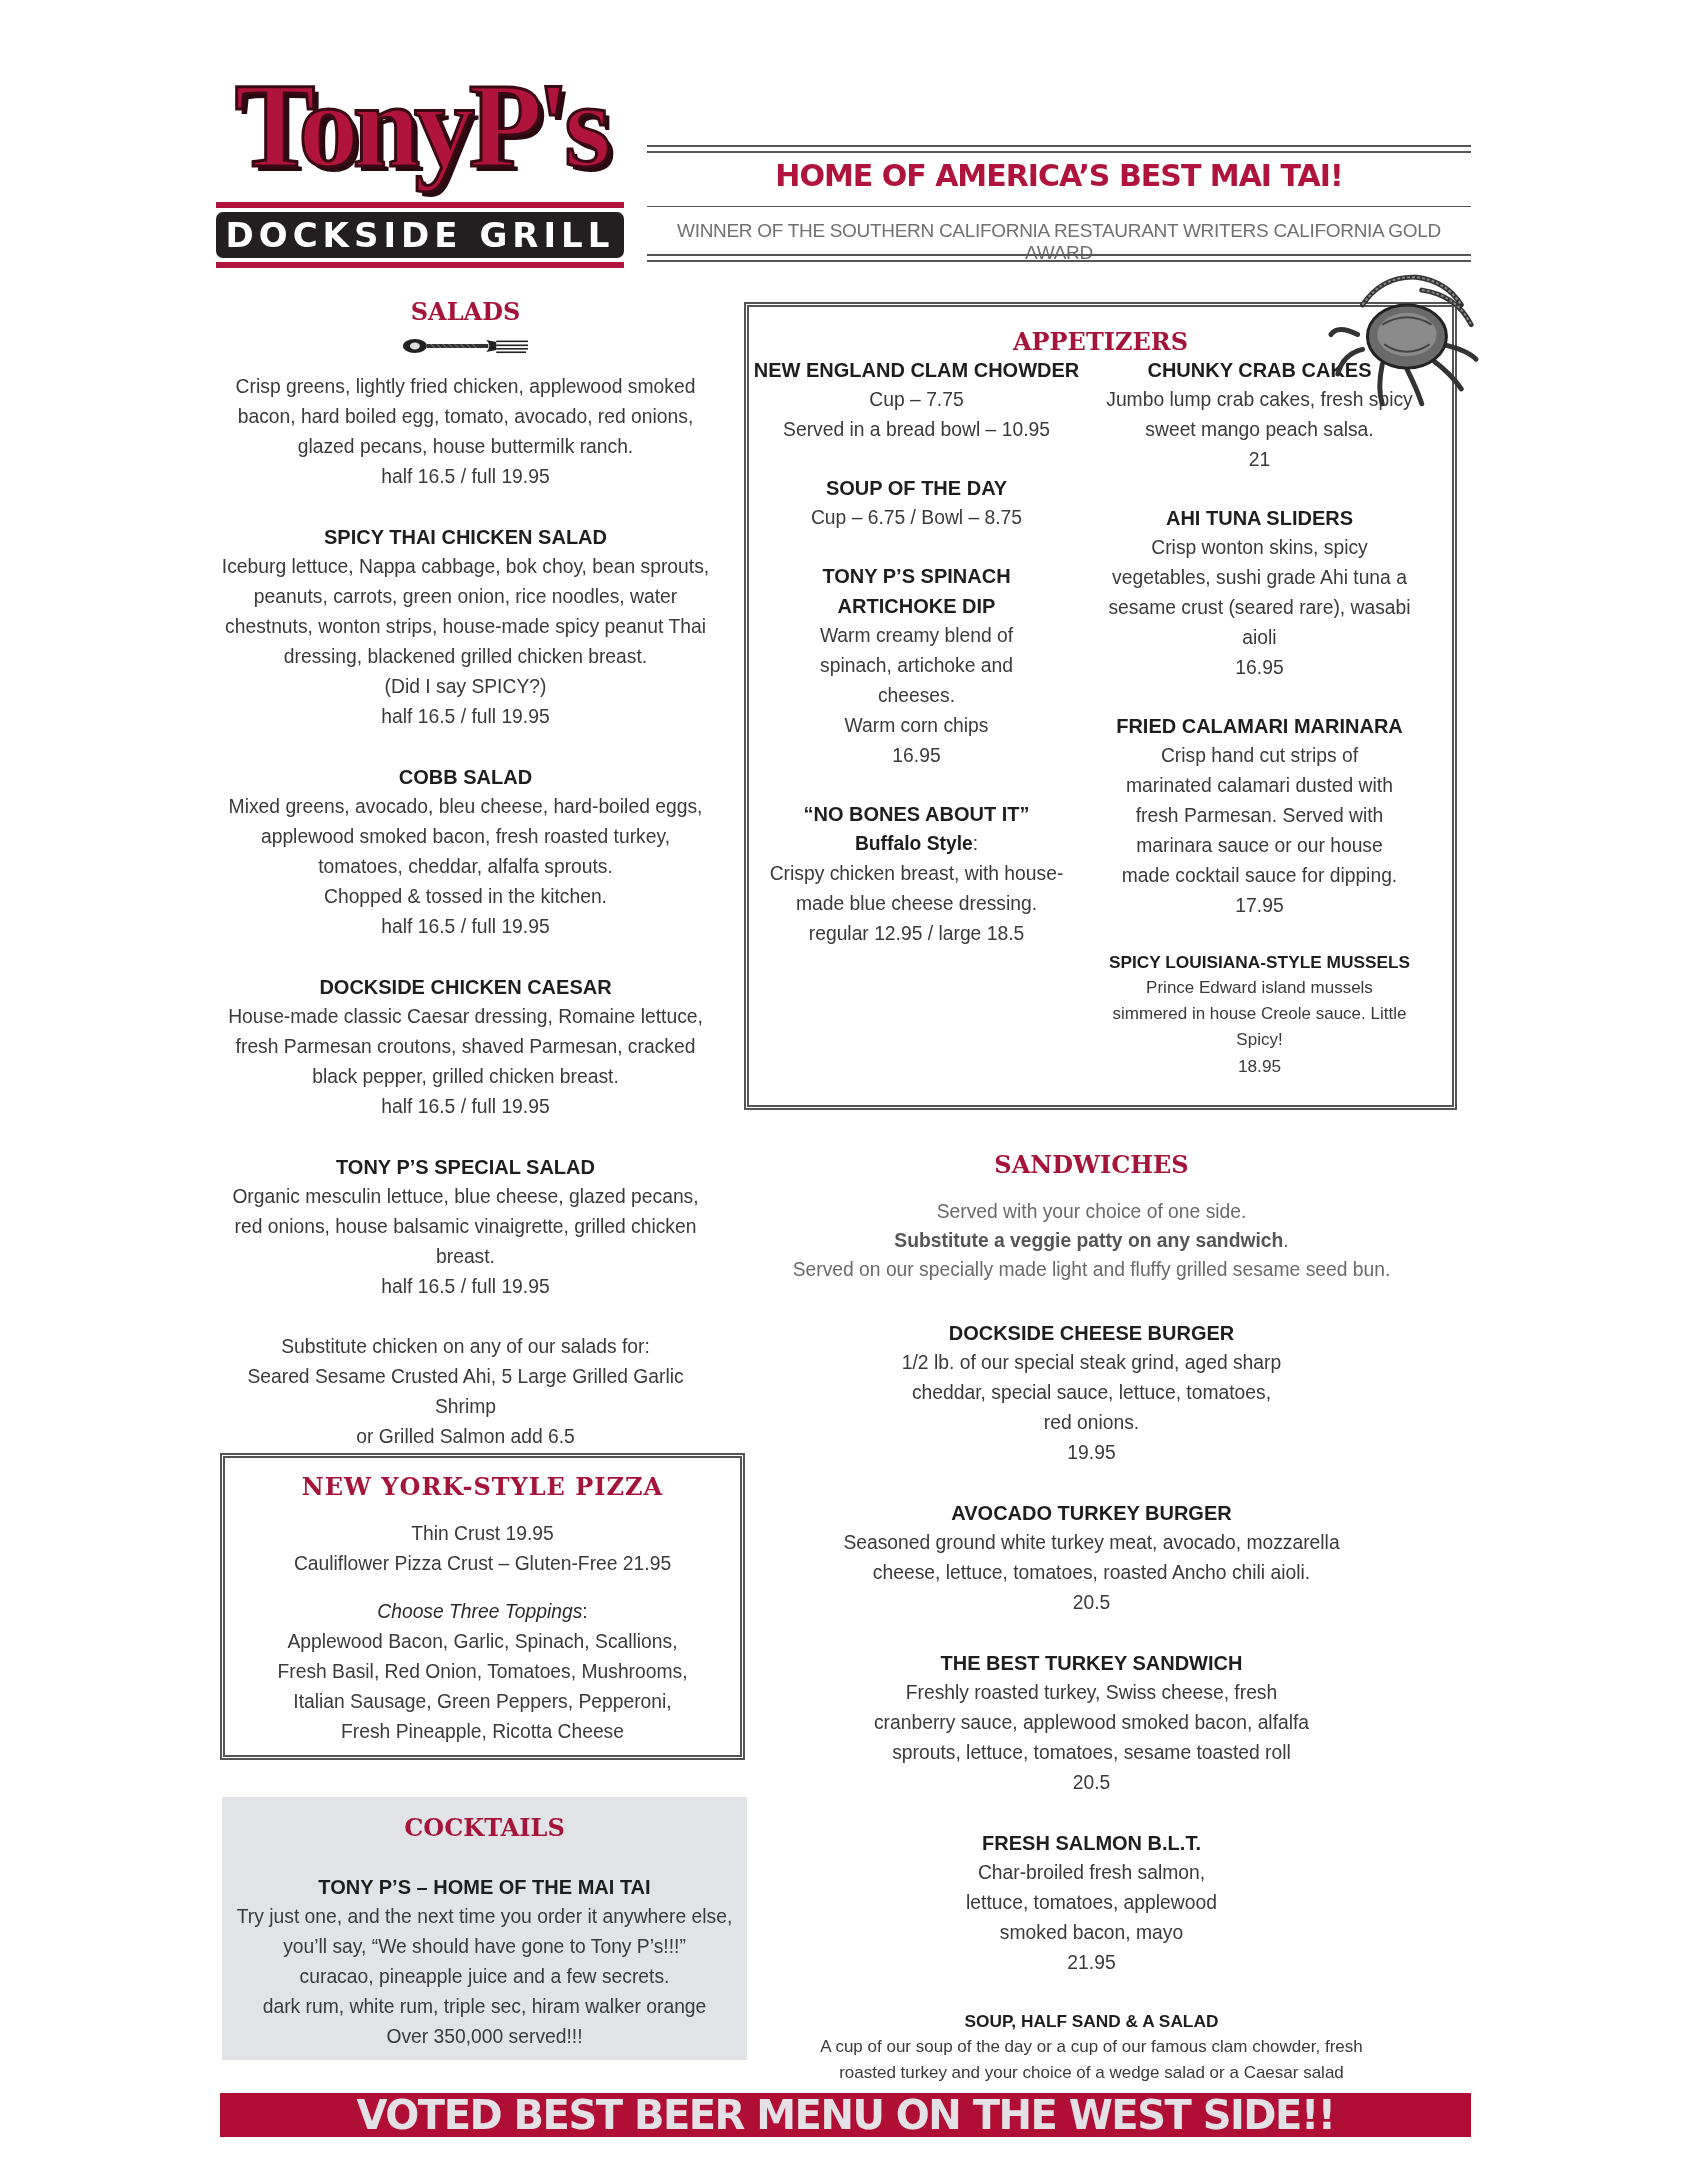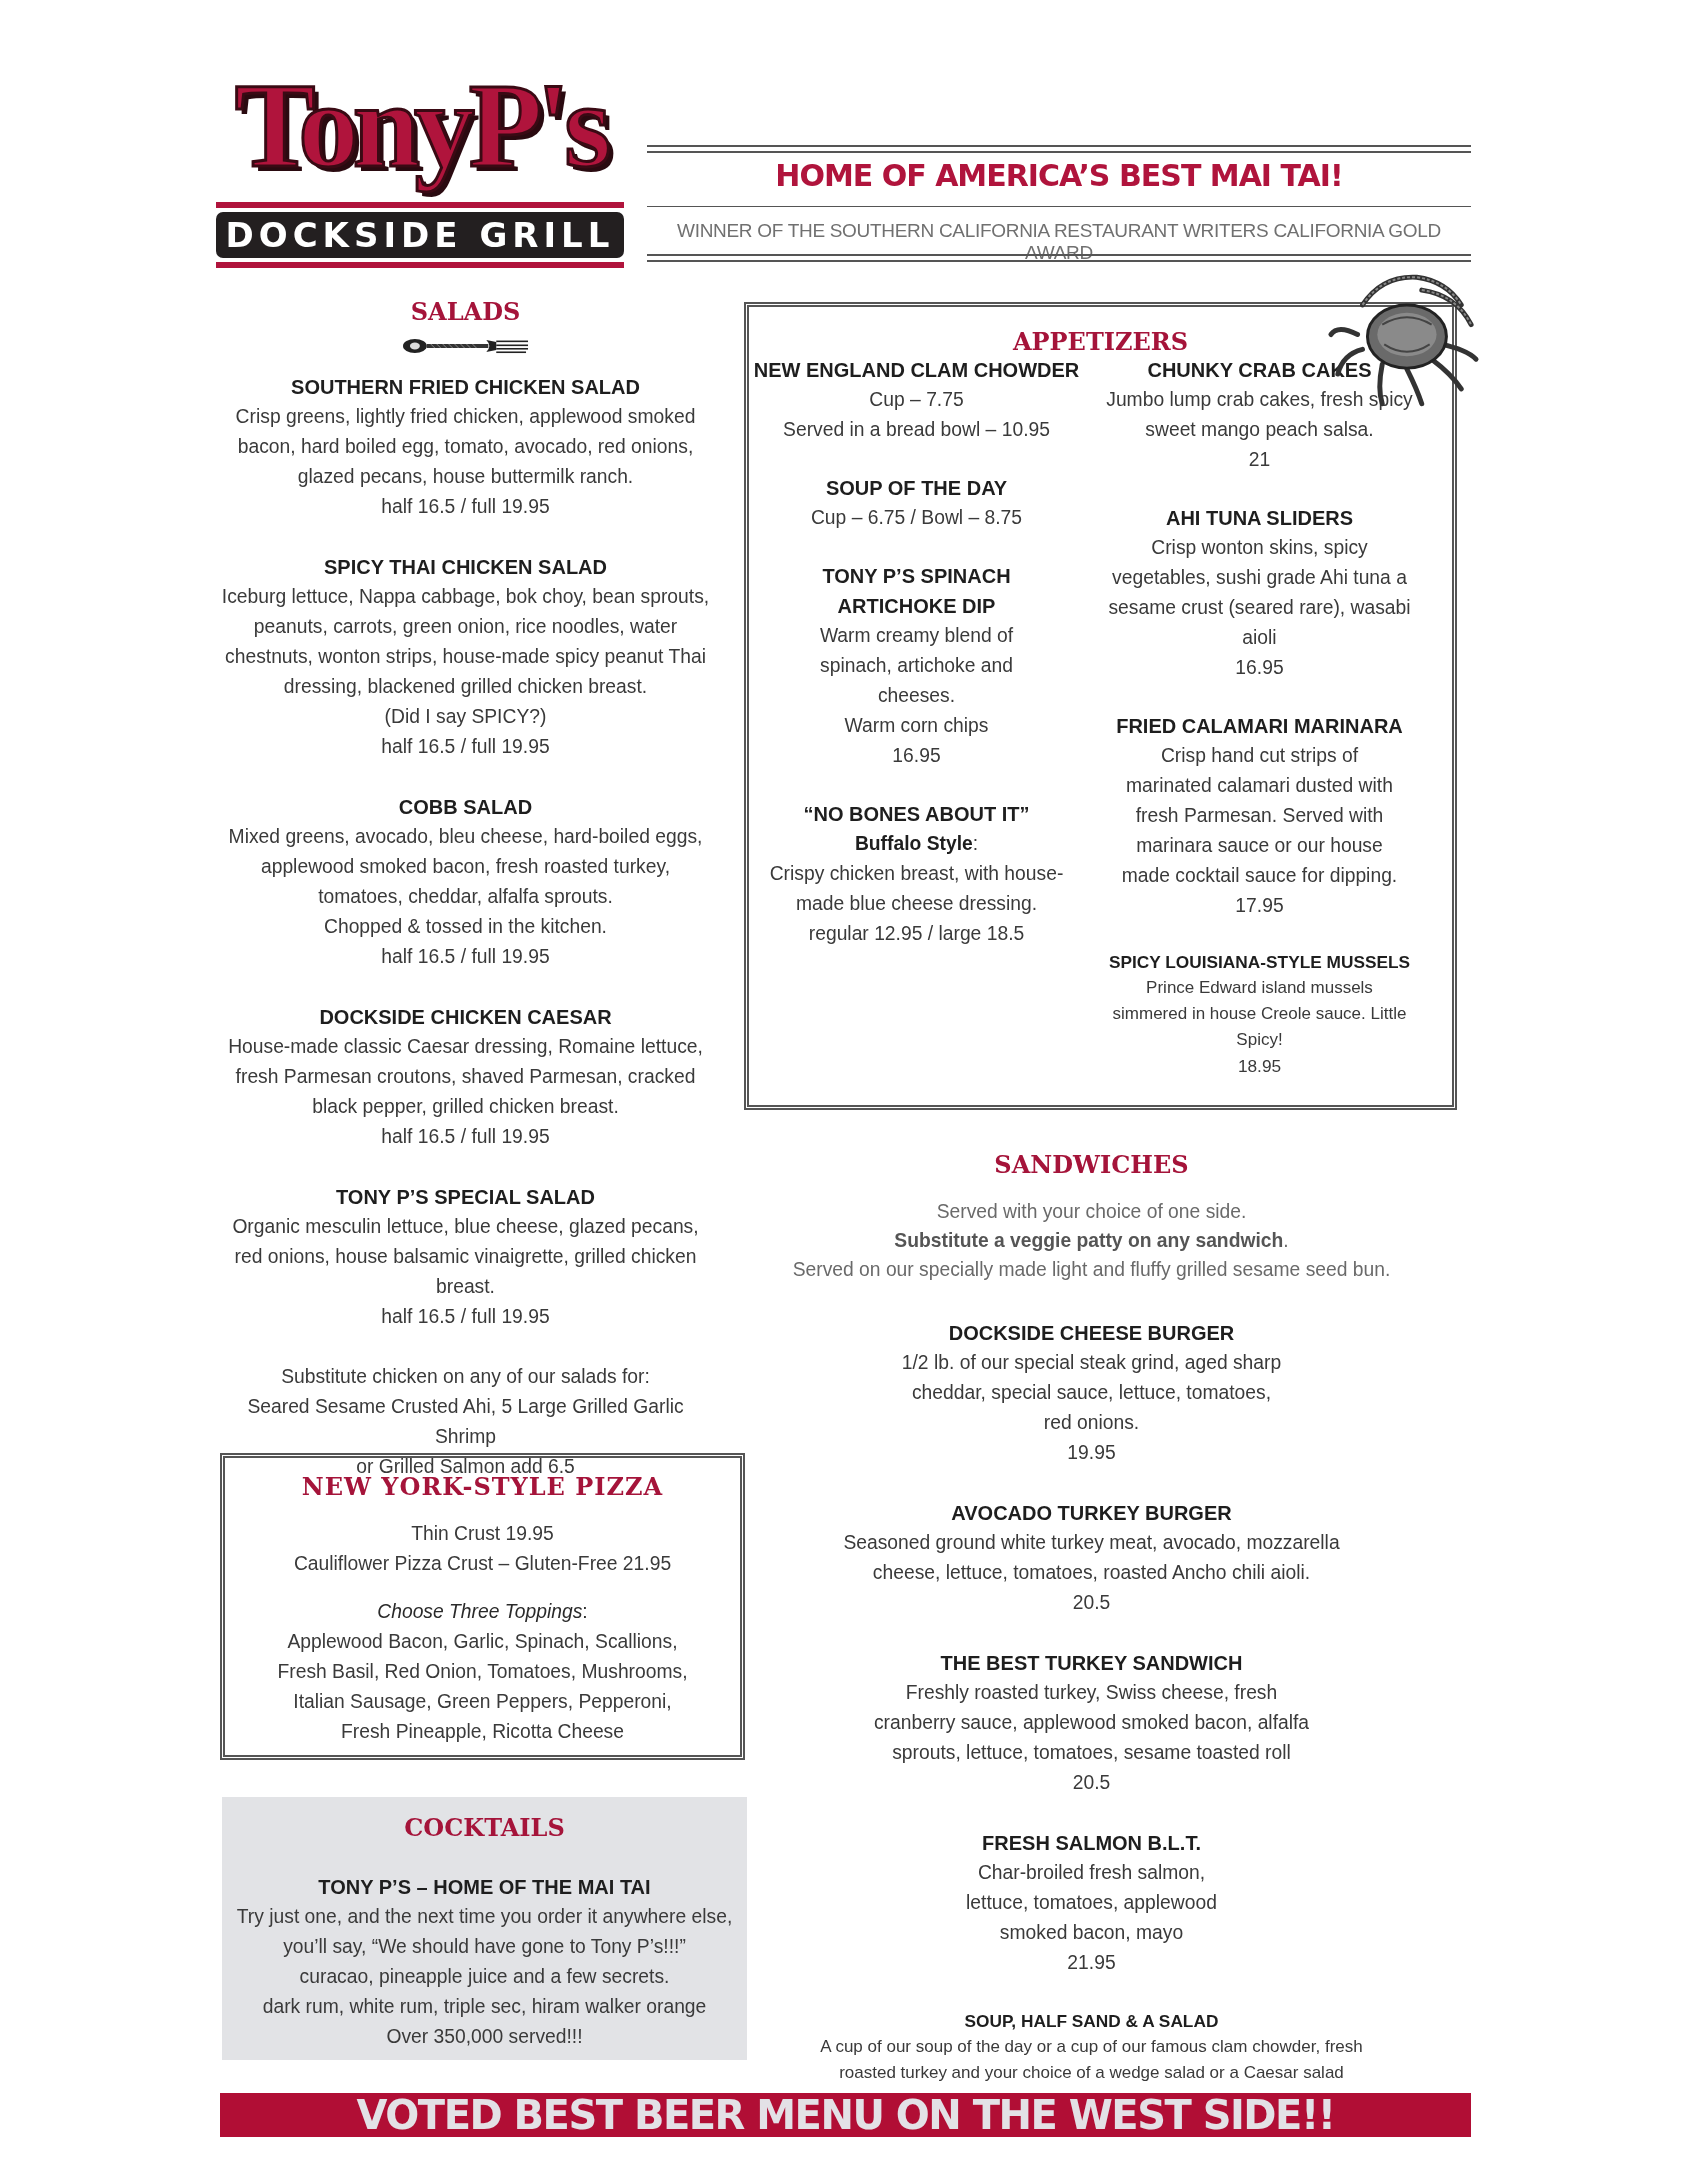--- a/index.html
+++ b/index.html
@@ -129,21 +129,20 @@
     <path d="M26 10 L88 10 L88 14 L26 14 Z" fill="#333"></path>
     <path d="M30 10 l4 4 M36 10 l4 4 M42 10 l4 4 M48 10 l4 4 M54 10 l4 4 M60 10 l4 4 M66 10 l4 4 M72 10 l4 4" stroke="#888" stroke-width="1"></path>
     <path d="M86 6 Q92 12 86 18 L96 16 L96 8 Z" fill="#222"></path>
     <rect x="96" y="6.5" width="32" height="1.6" fill="#222"></rect>
     <rect x="96" y="10.5" width="32" height="1.6" fill="#222"></rect>
     <rect x="96" y="14" width="32" height="1.6" fill="#222"></rect>
     <rect x="96" y="17.5" width="30" height="1.6" fill="#222"></rect>
   </svg>
 
   <div class="item">
-    <div class="item-name">SOUTHERN FRIED CHICKEN SALAD</div>
     <div class="item-desc" style="padding:0 4px;">Crisp greens, lightly fried chicken, applewood smoked bacon, hard boiled egg, tomato, avocado, red onions, glazed pecans, house buttermilk ranch.</div>
     <div class="item-price">half 16.5 / full 19.95</div>
   </div>
 
   <div class="item">
     <div class="item-name">SPICY THAI CHICKEN SALAD</div>
     <div class="item-desc">Iceburg lettuce, Nappa cabbage, bok choy, bean sprouts, peanuts, carrots, green onion, rice noodles, water chestnuts, wonton strips, house-made spicy peanut Thai dressing, blackened grilled chicken breast.</div>
     <div class="item-desc">(Did I say SPICY?)</div>
     <div class="item-price">half 16.5 / full 19.95</div>
   </div>

